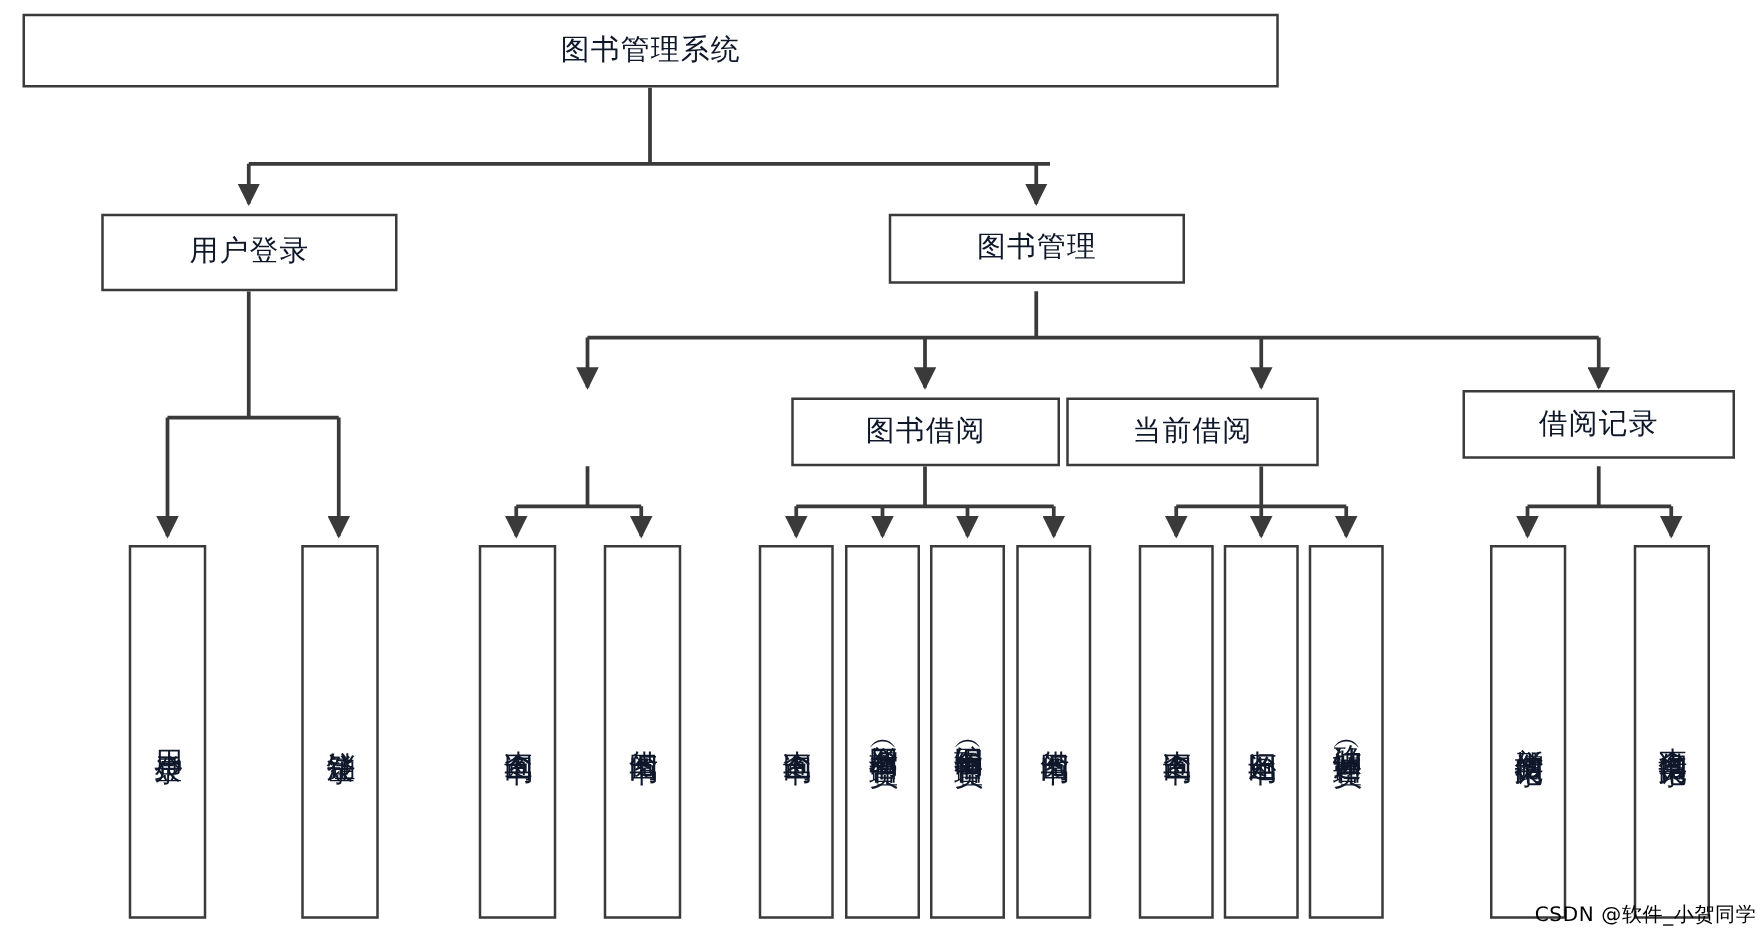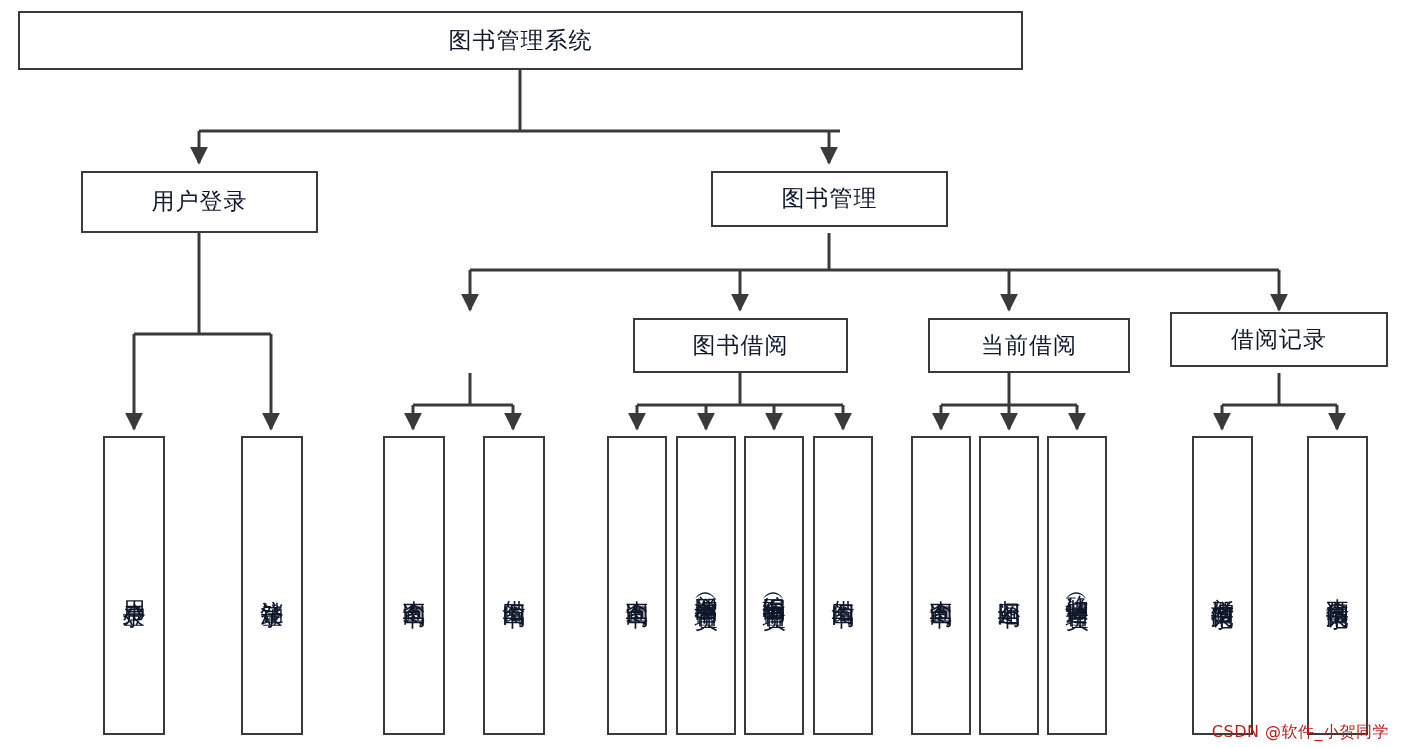--- a/index.html
+++ b/index.html
@@ -52,24 +52,24 @@
     text-align: center;
   }
   .node.vert .vtext {
     writing-mode: vertical-rl;
     text-orientation: upright;
     display: block;
     white-space: nowrap;
   }
   #watermark {
     position: absolute;
-    right: 16px;
+    right: 0;
     bottom: 4px;
     font-size: 16px;
-    color: #b91c1c;
+    color: #000000;
     z-index: 5;
     white-space: nowrap;
     letter-spacing: 0.5px;
   }
 </style>
 </head>
 <body>
 
 <div id="canvas">
 
@@ -130,21 +130,21 @@
   <div class="node horiz" style="left:81px; top:171px; width:237px; height:62px;">
     <span>用户登录</span>
   </div>
   <div class="node horiz" style="left:711px; top:171px; width:237px; height:56px;">
     <span>图书管理</span>
   </div>
 
   <div class="node horiz" style="left:633px; top:318px; width:215px; height:55px;">
     <span>图书借阅</span>
   </div>
-  <div class="node horiz" style="left:928px; top:318px; width:202px; height:55px;">
+  <div class="node horiz" style="left:853px; top:318px; width:202px; height:55px;">
     <span>当前借阅</span>
   </div>
   <div class="node horiz" style="left:1170px; top:312px; width:218px; height:55px;">
     <span>借阅记录</span>
   </div>
 
   <div class="node vert" style="left:103px; top:436px; width:62px; height:299px;">
     <span class="vtext">用户登录</span>
   </div>
   <div class="node vert" style="left:241px; top:436px; width:62px; height:299px;">

